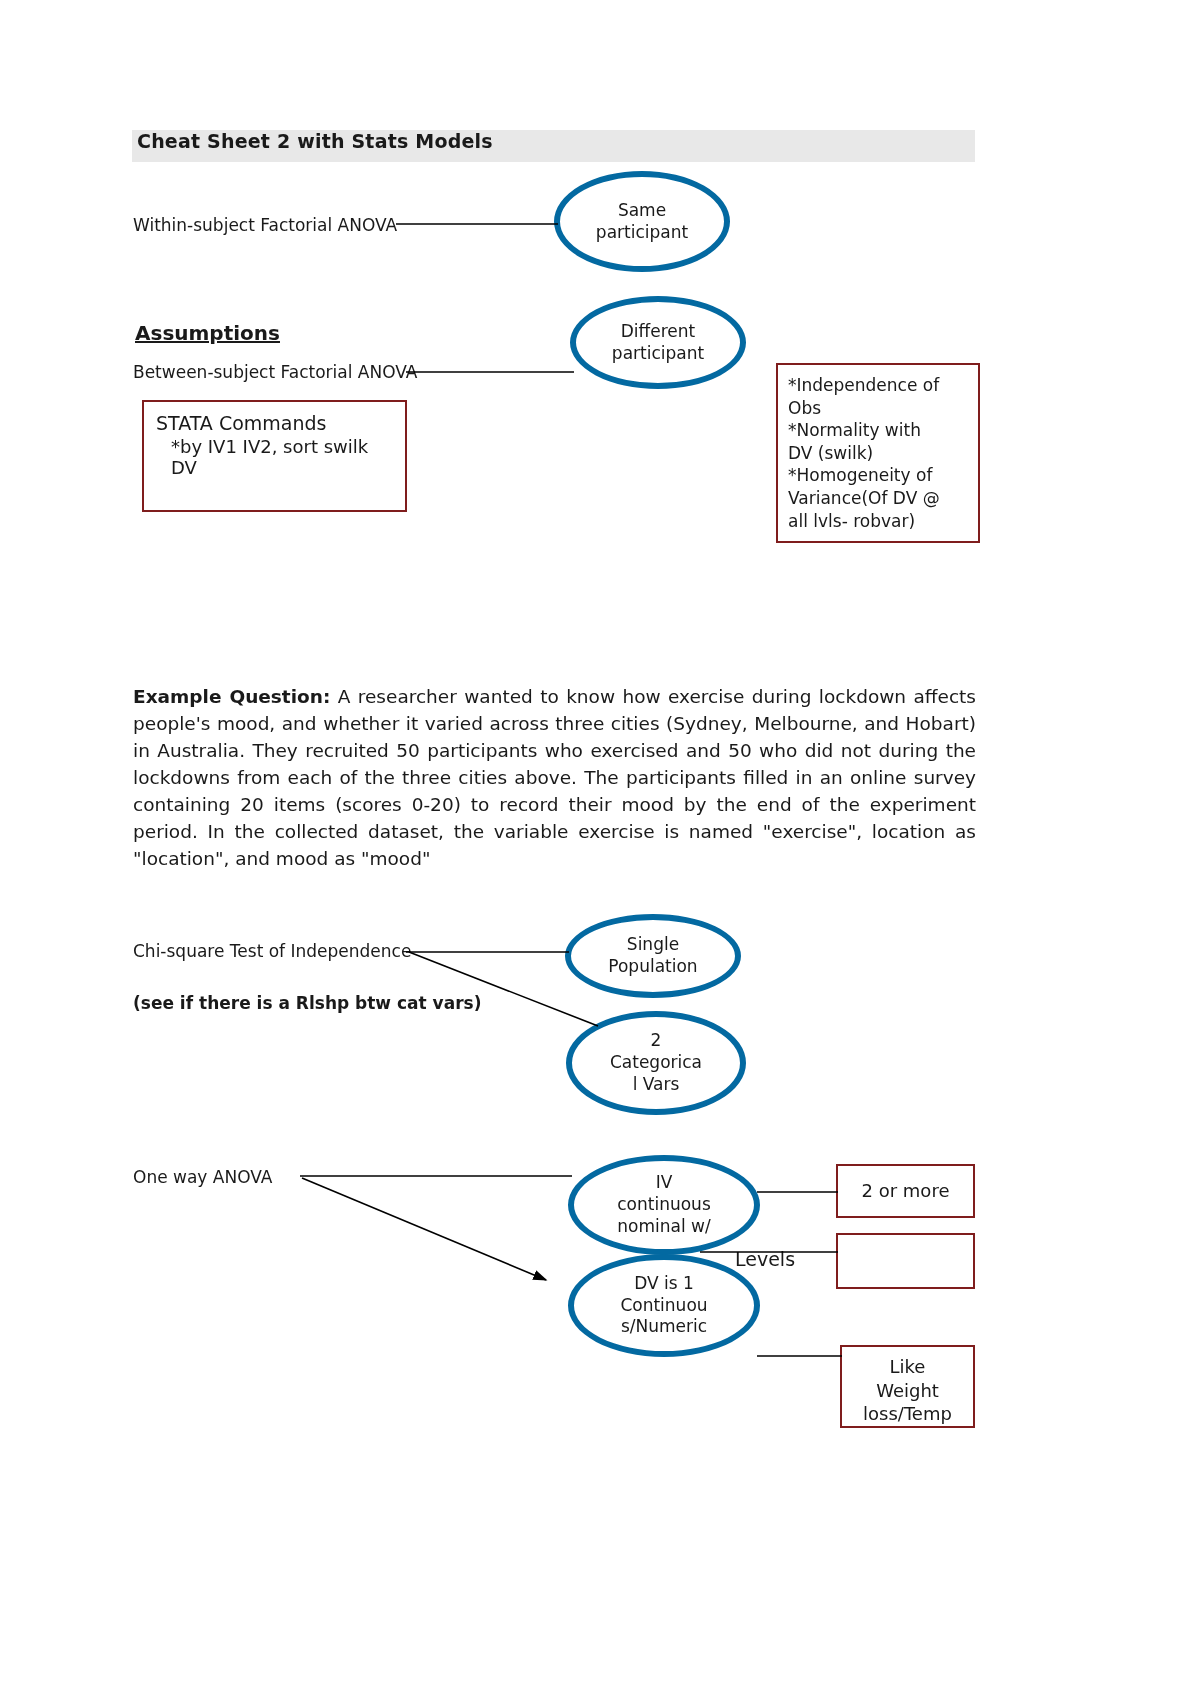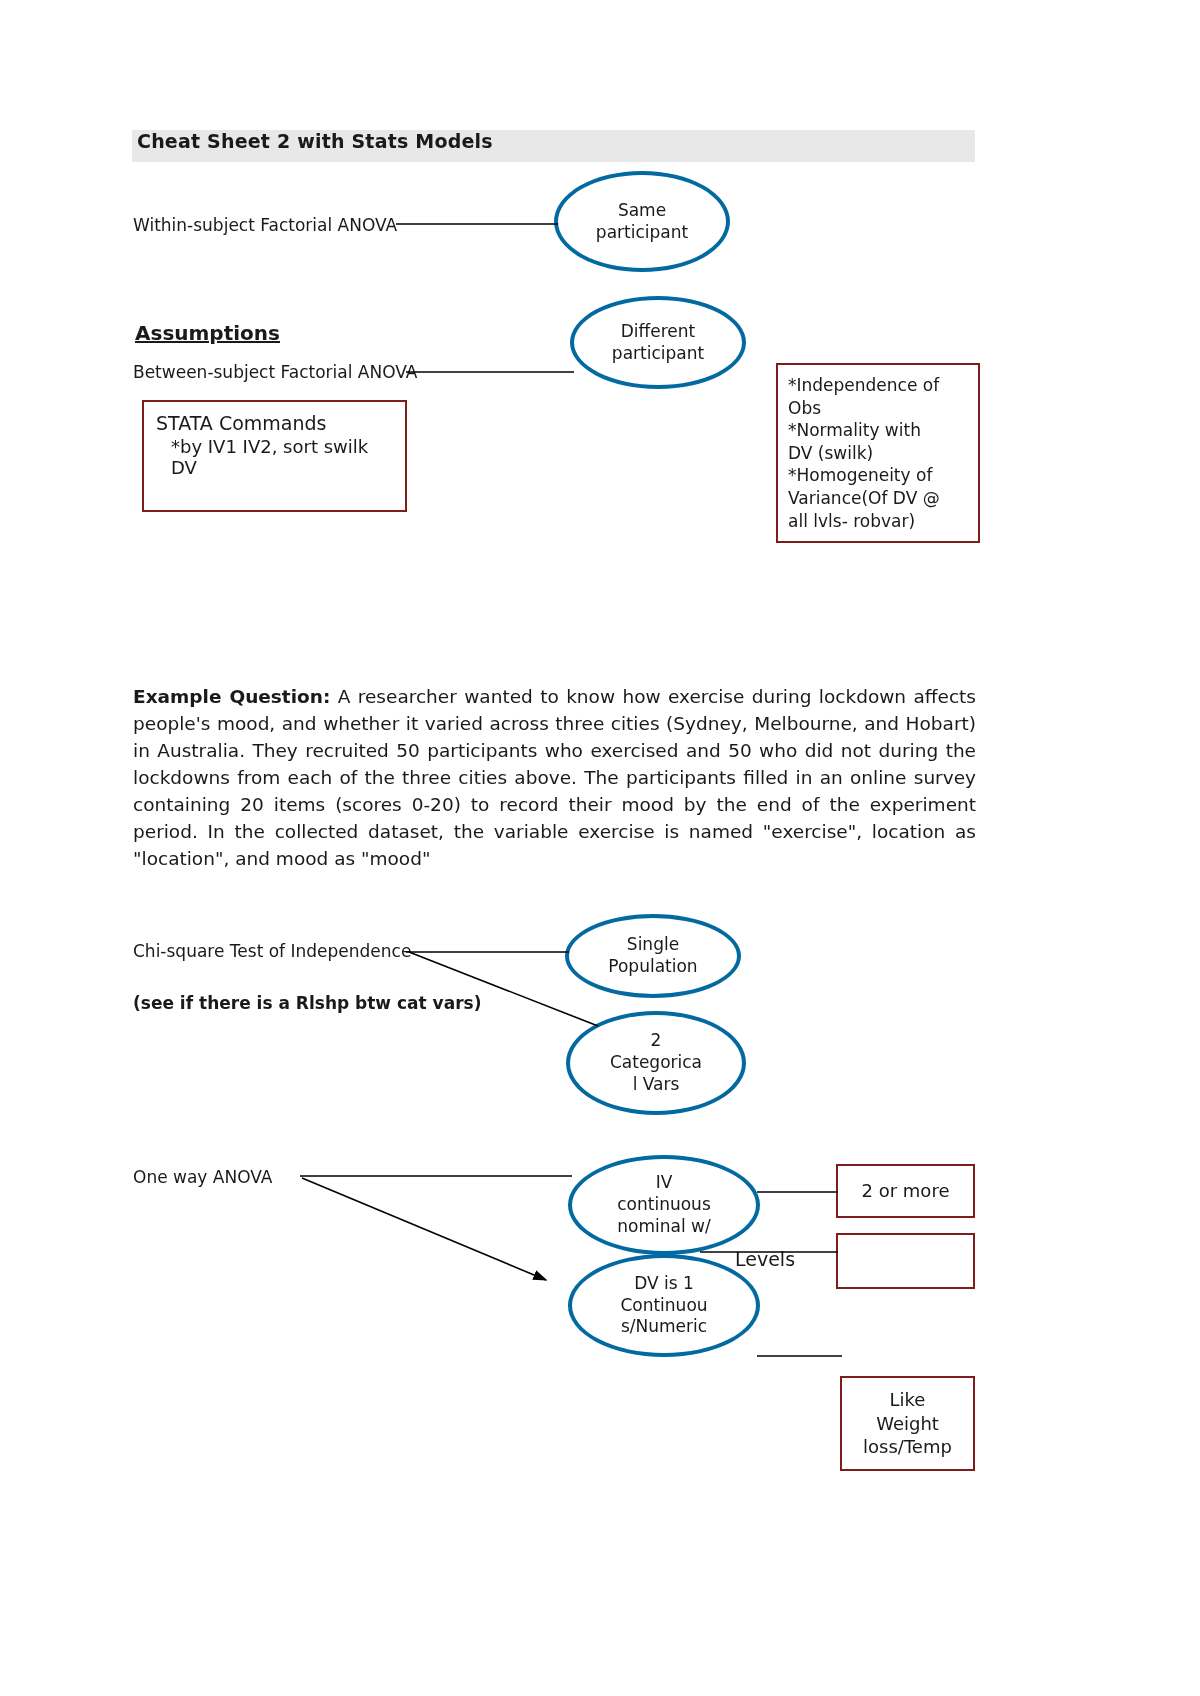--- a/index.html
+++ b/index.html
@@ -59,21 +59,21 @@
     position: absolute;
     font-size: 17px;
     font-weight: bold;
     color: #1a1a1a;
     white-space: nowrap;
   }
 
   
   .ellipse {
     position: absolute;
-    border: 4px solid #0369a1;
+    border: 6px solid #0369a1;
     border-radius: 50%;
     display: flex;
     align-items: center;
     justify-content: center;
     text-align: center;
     background: #fff;
     box-sizing: border-box;
   }
   .ellipse .etext {
     font-size: 17px;
@@ -228,21 +228,21 @@
   <div class="rect center-box" style="left:836px; top:1164px; width:139px; height:54px;">
     <span class="rtext">2 or more</span>
   </div>
 
   <div class="rect center-box" style="left:836px; top:1233px; width:139px; height:56px;">
     <span class="rtext"></span>
   </div>
 
   <div class="plain" style="left:735px; top:1248px; font-size:19px;">Levels</div>
 
-  <div class="rect center-box" style="left:840px; top:1376px; width:135px; height:95px;">
+  <div class="rect center-box" style="left:840px; top:1345px; width:135px; height:83px;align-items:flex-end;">
     <span class="rtext" style="white-space:pre-line;">Like
 Weight
 loss/Temp</span>
   </div>
 
   <svg class="overlay" viewBox="0 0 1200 1696" xmlns="http://www.w3.org/2000/svg">
 
     <line x1="396" y1="224" x2="558" y2="224" stroke="#000" stroke-width="1.6"></line>
 
     <line x1="406" y1="372" x2="574" y2="372" stroke="#000" stroke-width="1.6"></line>

